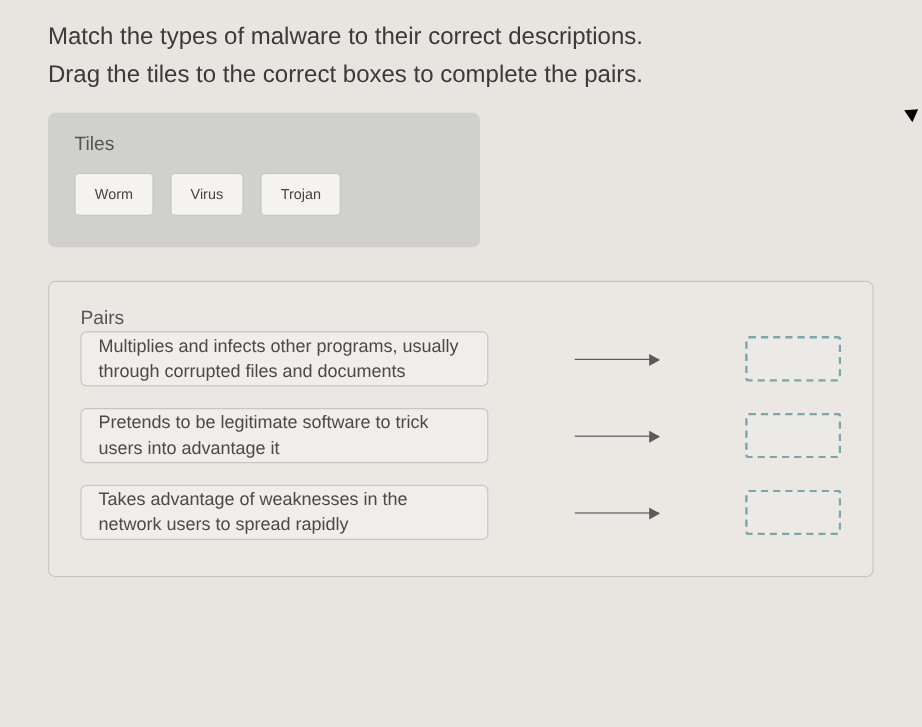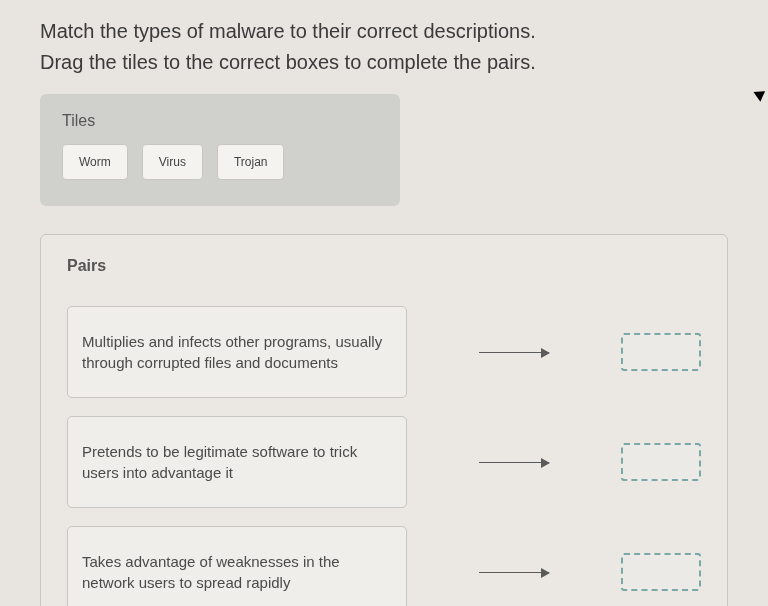--- a/index.html
+++ b/index.html
@@ -50,32 +50,31 @@
     .pairs-panel {
       border: 1px solid #c8c6c2;
       border-radius: 6px;
       margin-top: 28px;
       padding: 22px 26px 12px 26px;
       background: rgba(240, 238, 234, 0.4);
     }
     .pairs-header {
       font-size: 16px;
       color: #555;
-      margin-bottom: 31px;
-      font-weight: bold;
+      margin-bottom: 1px;
     }
     .pair-row {
       display: flex;
       align-items: center;
       margin-bottom: 18px;
     }
     .description-box {
       border: 1px solid #c8c6c2;
       border-radius: 5px;
-      padding: 24px 14px;
+      padding: 1px 14px;
       width: 340px;
       font-size: 15px;
       color: #4a4a4a;
       line-height: 1.4;
       background: rgba(245, 243, 240, 0.5);
     }
     .arrow-container {
       flex: 1;
       display: flex;
       justify-content: center;

